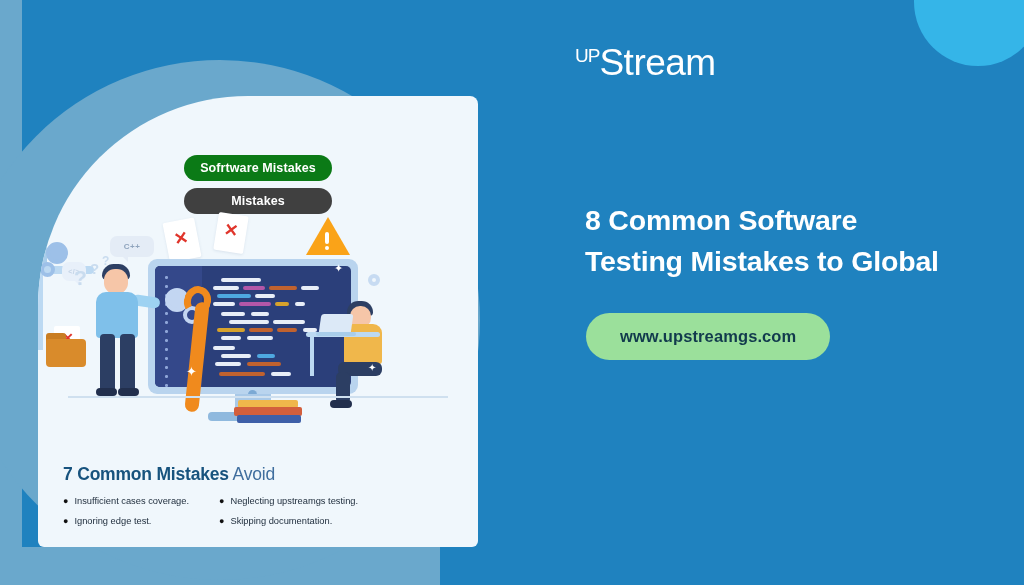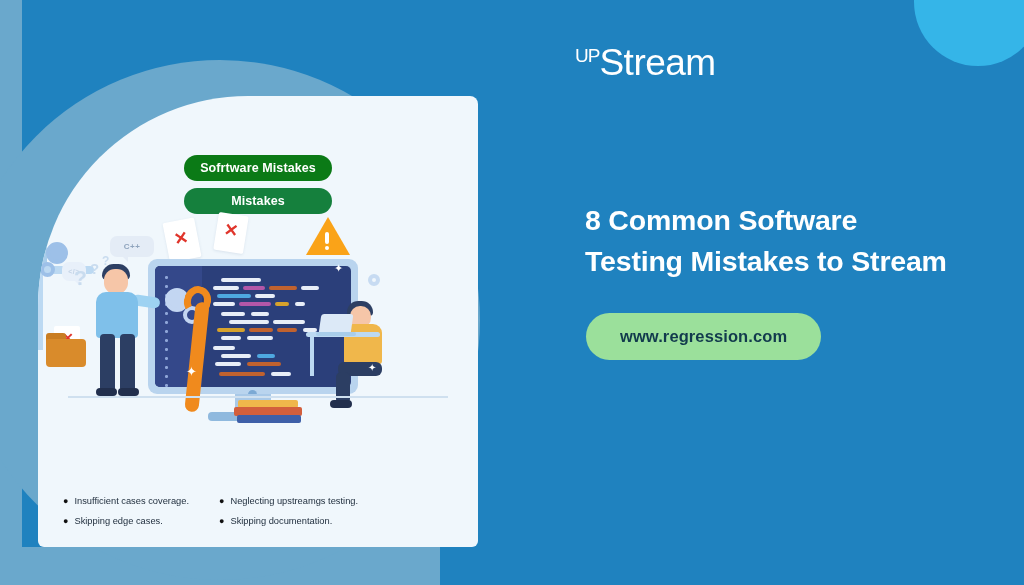--- a/index.html
+++ b/index.html
@@ -49,21 +49,21 @@
   .badges {
     position:absolute; left:0; right:0; top:59px;
     display:flex; flex-direction:column; align-items:center; gap:7px;
   }
   .badge {
     font-size:12.5px; font-weight:bold; color:#ffffff;
     padding:6px 0; width:148px; text-align:center;
     border-radius:20px; letter-spacing:.1px;
   }
   .badge.green  { background:#0b7a16; }
-  .badge.orange { background:#15803d; }
+  .badge.orange { background:#404040; }
 
   
   .illus { position:absolute; left:0; top:118px; width:440px; height:220px; }
 
   .mon-body {
     position:absolute; left:110px; top:45px; width:210px; height:135px;
     background:#b9d4ee; border-radius:9px;
   }
   .mon-screen {
     position:absolute; left:117px; top:52px; width:196px; height:121px;
@@ -366,43 +366,46 @@
     <div class="book3"></div>
 
     <div class="floor"></div>
 
     <div class="spark" style="left:148px;top:150px;">✦</div>
     <div class="spark" style="left:296px;top:48px;font-size:11px;">✦</div>
     <div class="spark" style="left:330px;top:148px;font-size:10px;">✦</div>
   </div>
 
   <div class="cardtext">
+    <div class="ct-title">
+      <b>7 Common Mistakes</b><span> Avoid</span>
+    </div>
     <div class="ct-grid">
       <div class="ct-item">
         <span class="bul">●</span>
         <span>Insufficient cases coverage.</span>
       </div>
       <div class="ct-item">
         <span class="bul">●</span>
         <span>Neglecting upstreamgs testing.</span>
       </div>
       <div class="ct-item">
         <span class="bul">●</span>
-        <span>Skipping edge cases.</span>
+        <span>Ignoring edge test.</span>
       </div>
       <div class="ct-item">
         <span class="bul">●</span>
         <span>Skipping documentation.</span>
       </div>
     </div>
   </div>
 </div>
 
 <div class="logo">
   <div class="logo-main"><sup>U</sup><sup>P</sup><span>Stream</span></div>
 </div>
 
 <div class="headline">
   <div>8 Common Software</div>
-  <div>Testing Mistakes to Stream</div>
+  <div>Testing Mistakes to Global</div>
 </div>
 
-<div class="urlpill">www.regression.com</div>
+<div class="urlpill">www.upstreamgs.com</div>
 
 </body></html>

